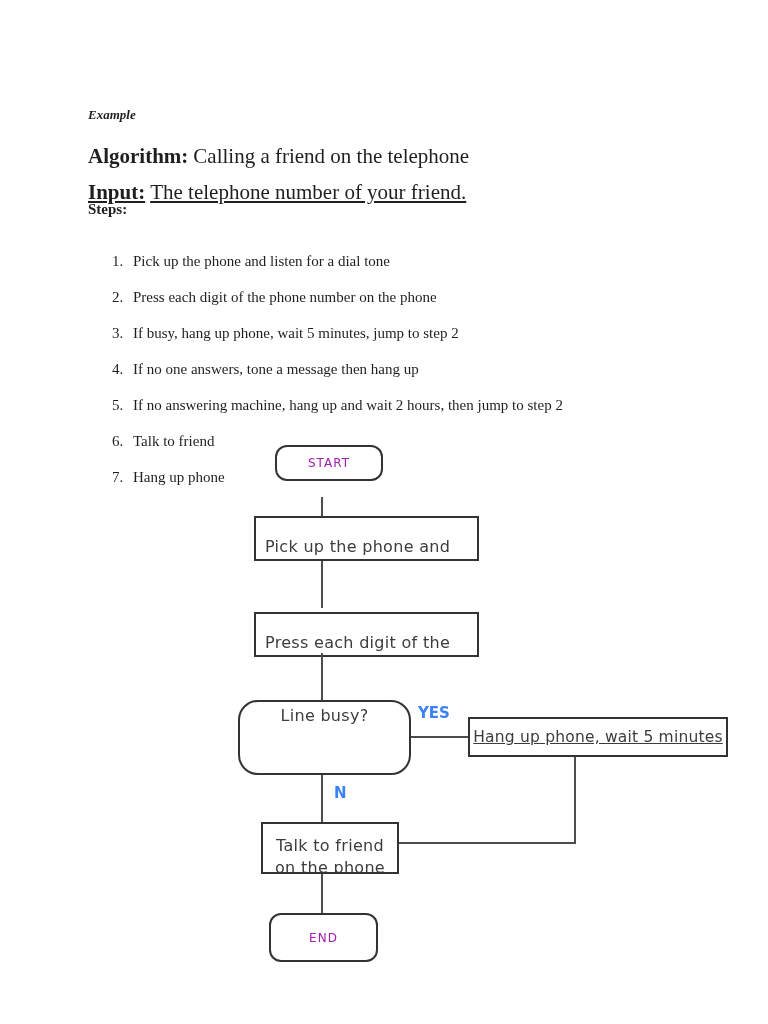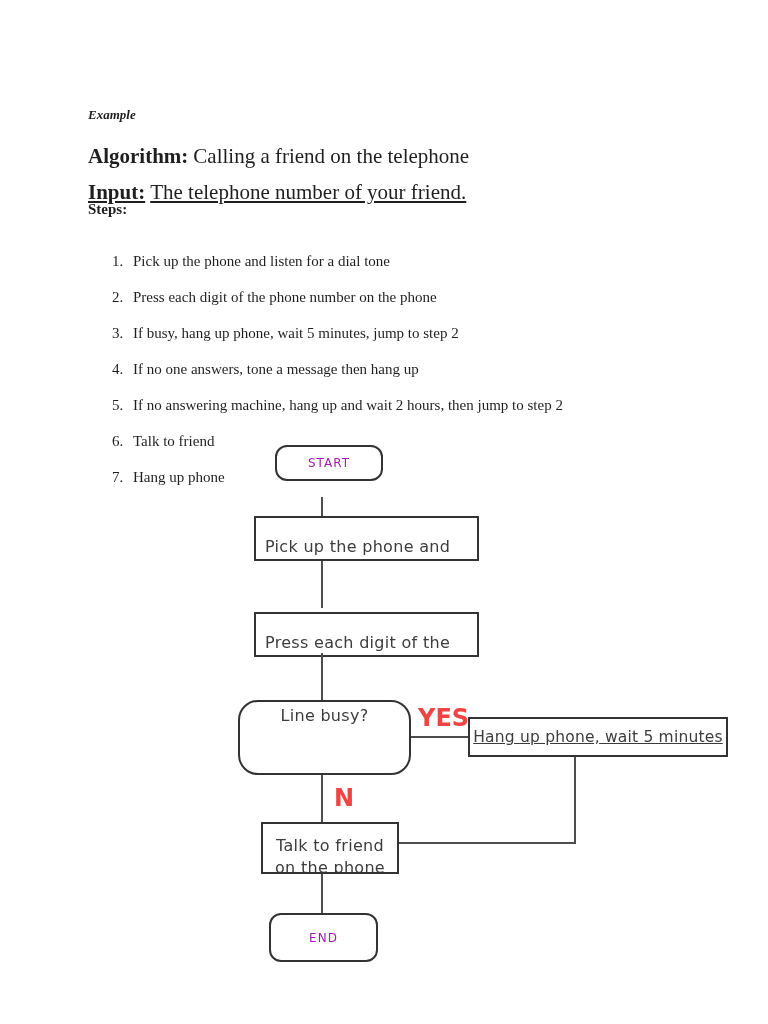--- a/index.html
+++ b/index.html
@@ -81,22 +81,22 @@
   .conn-v4 { left: 321px; top: 775px; width: 2px; height: 47px; }
   .conn-v5 { left: 321px; top: 874px; width: 2px; height: 39px; }
   .conn-h-yes { left: 411px; top: 736px; width: 57px; height: 2px; }
   .conn-v-return { left: 574px; top: 757px; width: 2px; height: 87px; }
   .conn-h-return { left: 399px; top: 842px; width: 177px; height: 2px; }
 
   .branch-label {
     position: absolute;
     font-family: "DejaVu Sans", sans-serif;
     font-weight: bold;
-    font-size: 24px;
-    color: #ef4444;
+    font-size: 15px;
+    color: #3b82f6;
   }
   .label-yes { left: 418px; top: 704px; }
   .label-n   { left: 334px; top: 784px; }
 </style>
 </head>
 <body>
 
 <div class="abs doc-heading">Example</div>
 
 <div class="abs doc-line line-algorithm">

